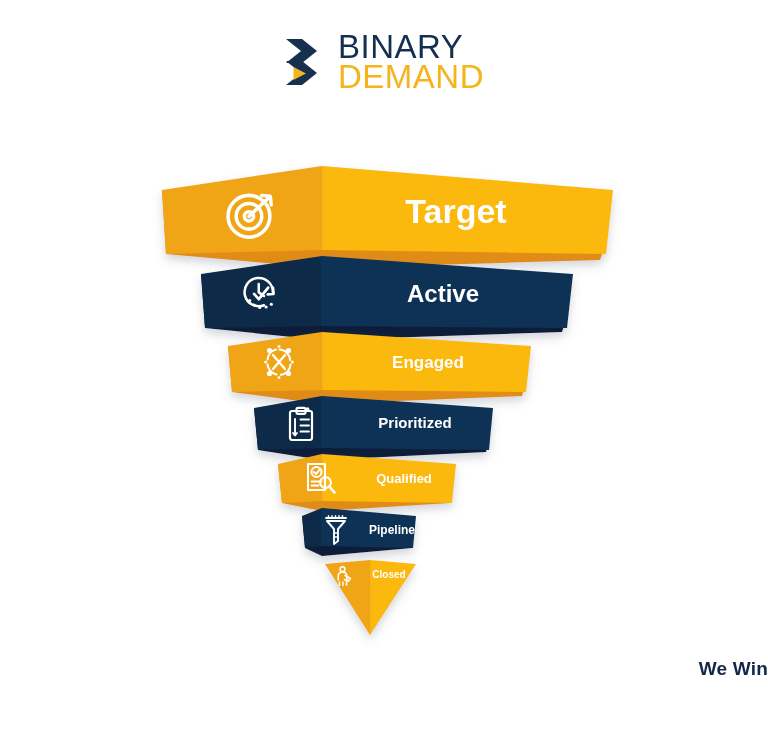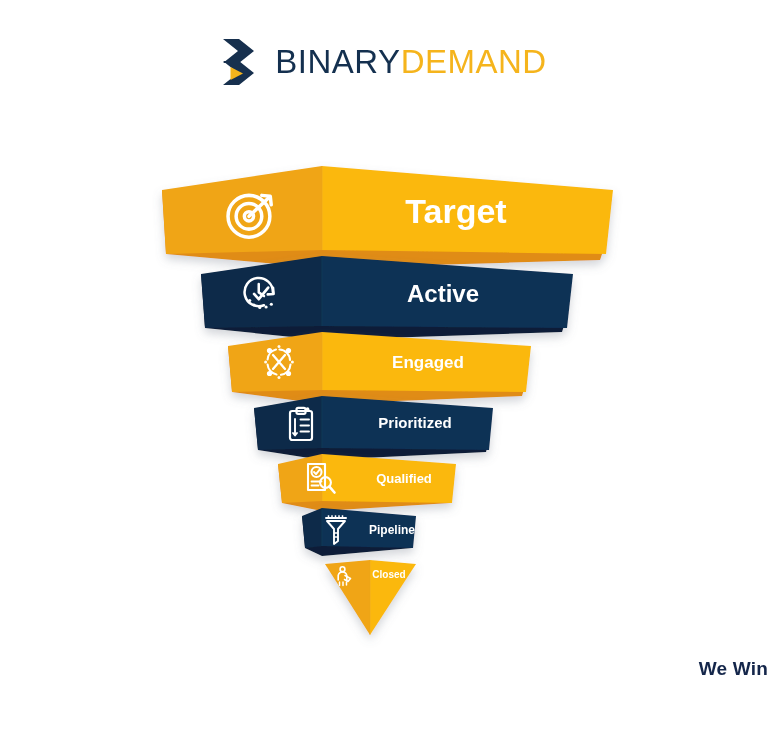--- a/index.html
+++ b/index.html
@@ -29,21 +29,21 @@
     gap: 14px;
   }
   #brand-mark {
     width: 40px;
     height: 48px;
     flex: 0 0 auto;
     display: block;
   }
   #brand-words {
     display: flex;
-    flex-direction: row;
+    flex-direction: column;
     line-height: 0.92;
   }
   .brand-line-1 {
     font-family: "Liberation Sans", sans-serif;
     font-size: 33px;
     font-weight: 400;
     letter-spacing: 0.5px;
     color: #14304f;
   }
   .brand-line-2 {

